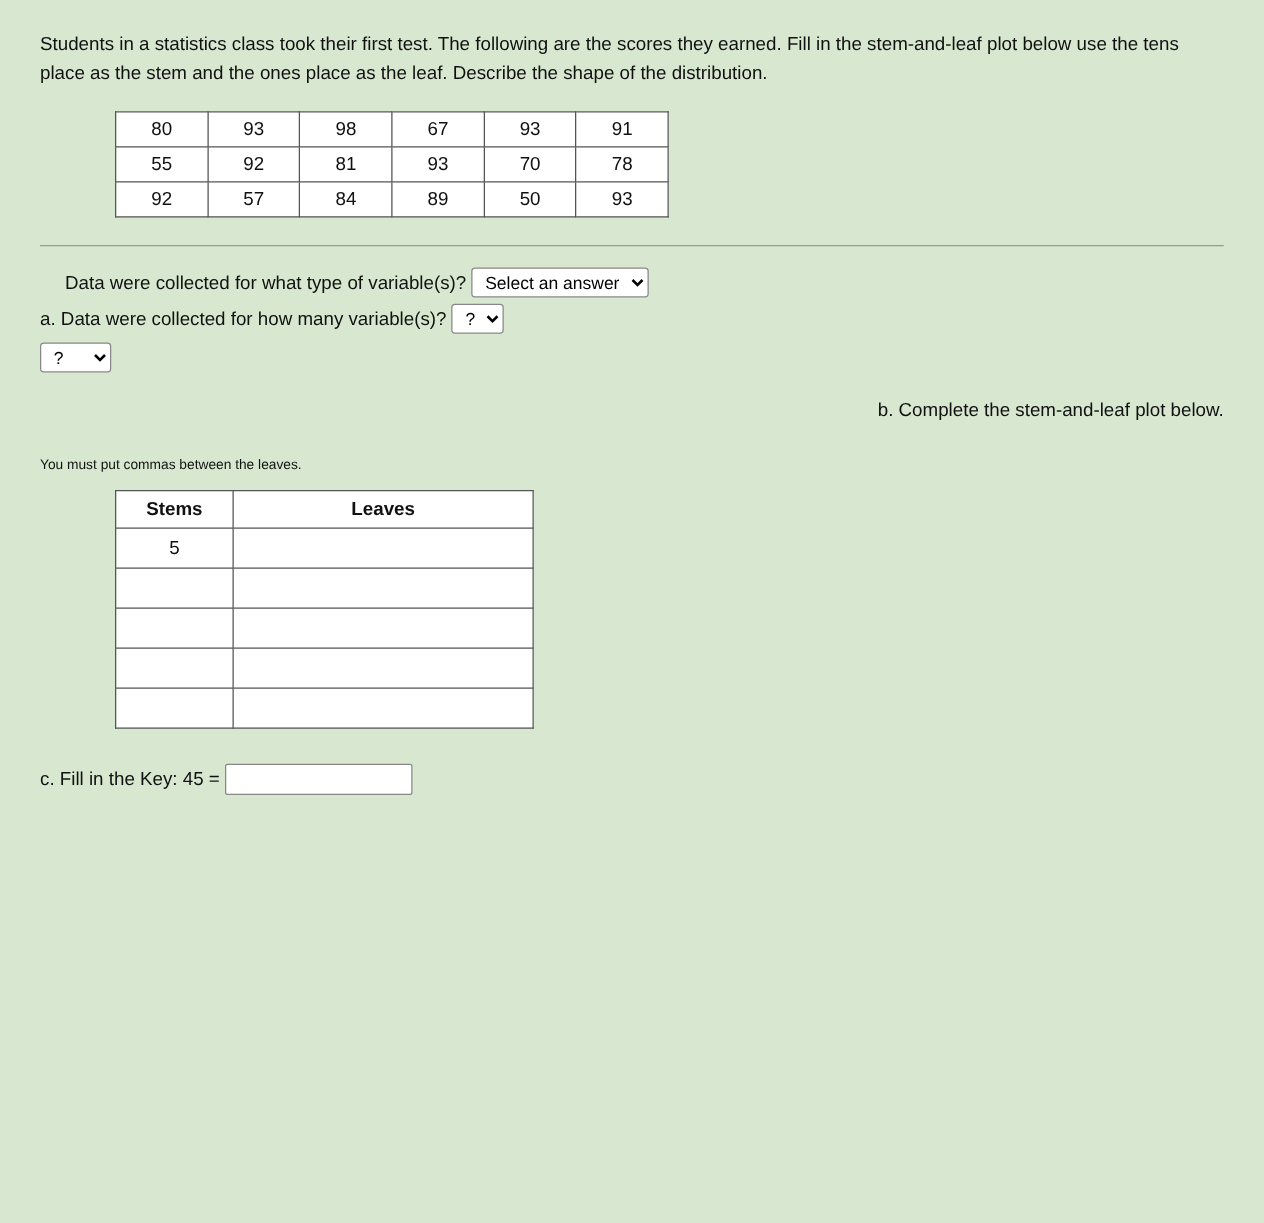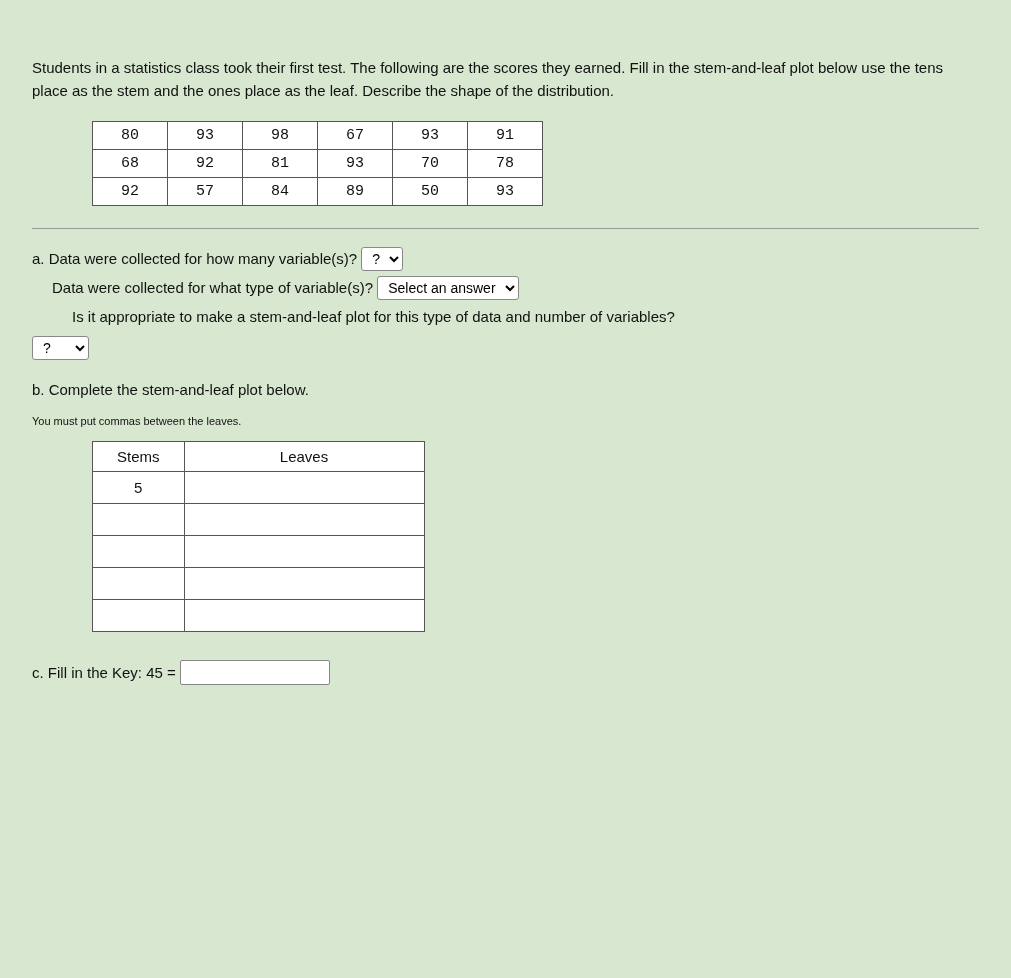--- a/index.html
+++ b/index.html
@@ -16,37 +16,35 @@
       color: #111;
       min-height: 978px;
       width: 1011px;
     }
 
     .intro-text {
       font-size: 15px;
       line-height: 1.55;
       margin-bottom: 18px;
       max-width: 960px;
-      margin-top: 32px;
     }
 
     .data-table {
       border-collapse: collapse;
       margin-left: 60px;
       margin-bottom: 22px;
     }
 
     .data-table td {
       border: 1px solid #555;
       padding: 5px 28px;
       text-align: center;
       font-size: 15px;
       background: #fff;
       min-width: 46px;
-      font-family: Liberation Mono, monospace;
     }
 
     hr.section-divider {
       border: none;
       border-top: 1.5px solid #999;
       margin: 8px 0 16px 0;
     }
 
     .part-a {
       margin-bottom: 20px;
@@ -63,40 +61,41 @@
       border-radius: 3px;
       background: #fff;
       padding: 2px 6px;
       font-size: 14px;
       cursor: pointer;
     }
 
     .part-b-label {
       font-size: 15px;
       font-weight: normal;
-      margin-bottom: 0;
+      margin-bottom: 12px;
+      text-align: right;
     }
 
     .comma-note {
       font-size: 11px;
       margin-bottom: 14px;
       margin-left: 0;
     }
 
     .stem-leaf-table {
       border-collapse: collapse;
       margin-left: 60px;
       margin-bottom: 28px;
     }
 
     .stem-leaf-table th {
       border: 1px solid #555;
       padding: 6px 24px;
       text-align: center;
-      font-weight: normal;
+      font-weight: bold;
       font-size: 15px;
       background: #fff;
     }
 
     .stem-leaf-table td {
       border: 1px solid #555;
       background: #fff;
       padding: 0;
     }
 
@@ -163,21 +162,21 @@
   <tbody id="data-table-body">
   <tr>
         <td>80</td>
         <td>93</td>
         <td>98</td>
         <td>67</td>
         <td>93</td>
         <td>91</td>
       </tr>
       <tr>
-        <td>68</td>
+        <td>55</td>
         <td>92</td>
         <td>81</td>
         <td>93</td>
         <td>70</td>
         <td>78</td>
       </tr>
       <tr>
         <td>92</td>
         <td>57</td>
         <td>84</td>
@@ -185,33 +184,30 @@
         <td>50</td>
         <td>93</td>
       </tr>
     </tbody>
 </table>
 
 <hr class="section-divider">
 
 
 <div class="part-a">
+  <p style="margin-left: 20px;">
+    <span>Data were collected for what type of variable(s)?</span>
+    <select id="q2-select">
+    <option value="Select an answer">Select an answer</option><option value="Quantitative">Quantitative</option><option value="Qualitative">Qualitative</option><option value="Both">Both</option></select>
+  </p>
   <p>
     <span>a. </span>
     <span>Data were collected for how many variable(s)?</span>
     <select id="q1-select">
     <option value="?">?</option><option value="1">1</option><option value="2">2</option><option value="3">3</option></select>
-  </p>
-  <p style="margin-left: 20px;">
-    <span>Data were collected for what type of variable(s)?</span>
-    <select id="q2-select">
-    <option value="Select an answer">Select an answer</option><option value="Quantitative">Quantitative</option><option value="Qualitative">Qualitative</option><option value="Both">Both</option></select>
-  </p>
-  <p style="margin-left: 40px;">
-    <span>Is it appropriate to make a stem-and-leaf plot for this type of data and number of variables?</span>
   </p>
   <p style="margin-top: 4px;">
     <select id="q3-select">
     <option value="?">?</option><option value="Yes">Yes</option><option value="No">No</option></select>
   </p>
 </div>
 
 
 <p class="part-b-label">b. Complete the stem-and-leaf plot below.</p>
 <br>

